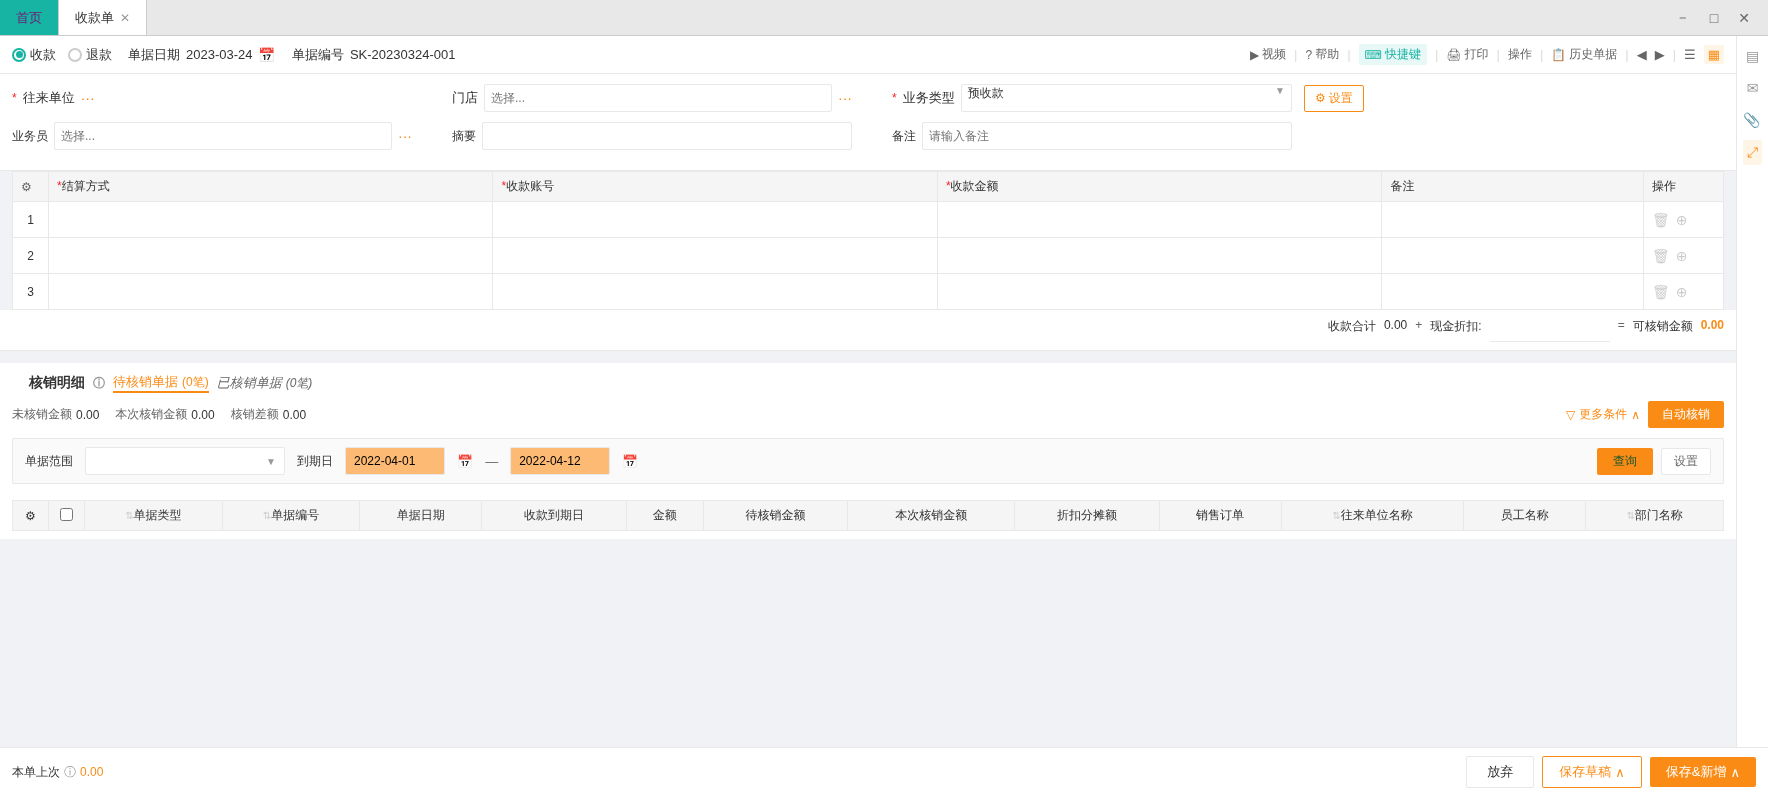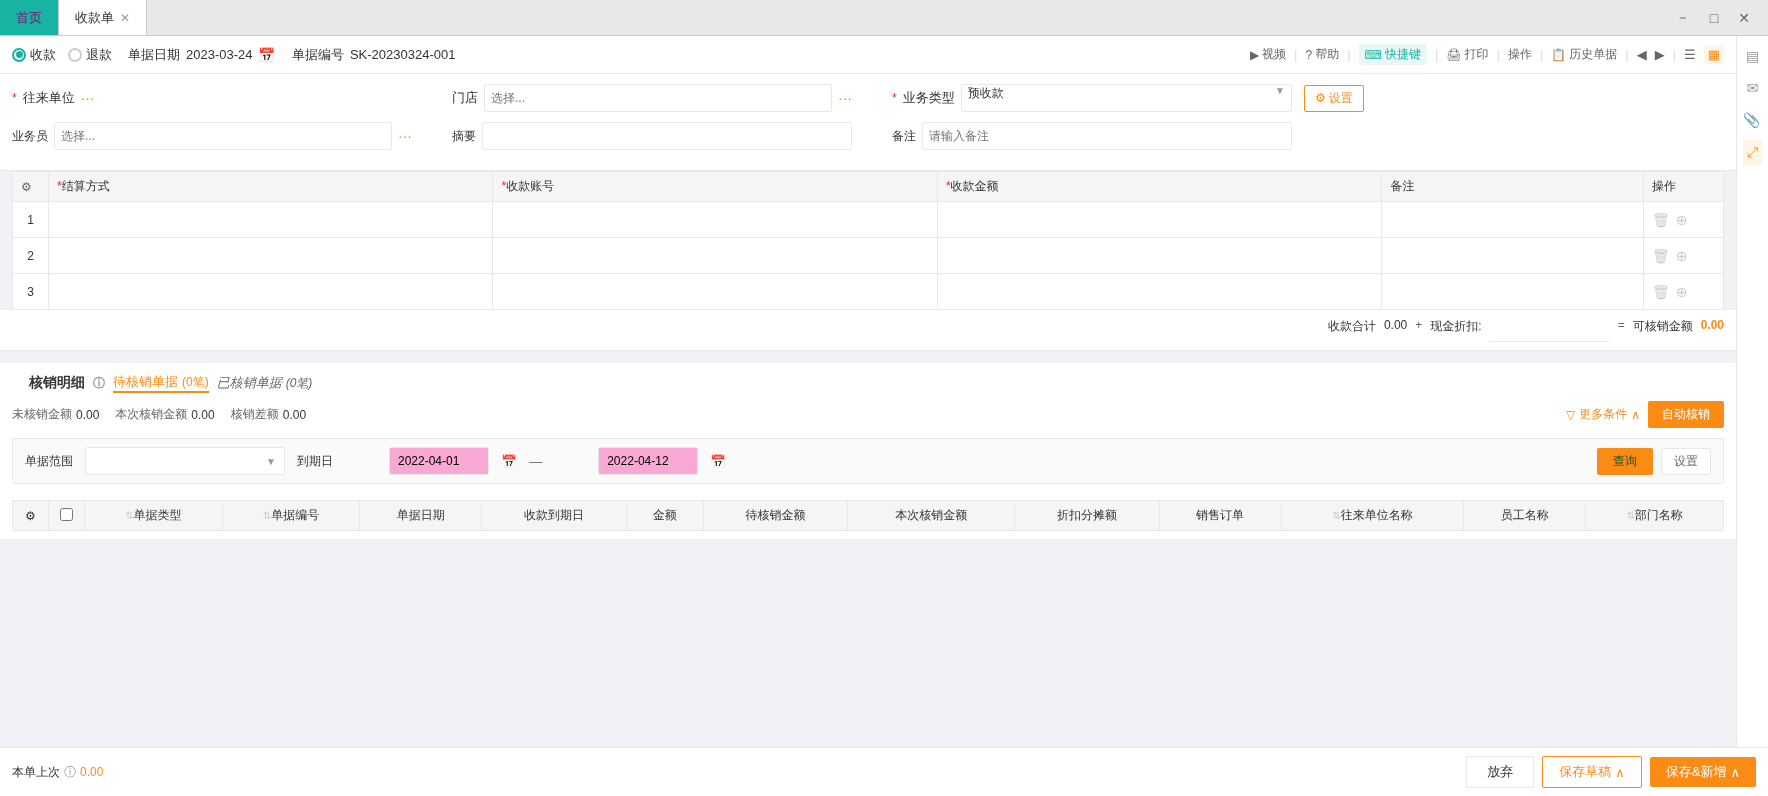--- a/index.html
+++ b/index.html
@@ -125,21 +125,21 @@
     .stats-item { display: flex; align-items: center; gap: 4px; }
     .stats-label { color: #666; }
     .stats-value { color: #333; }
     .filter-btn { display: flex; align-items: center; gap: 4px; color: #fa8c16; cursor: pointer; font-size: 12px; }
     .auto-btn {
       background: #fa8c16; color: #fff; border: none; border-radius: 2px;
       padding: 5px 14px; cursor: pointer; font-size: 12px;
     }
     .date-input {
       border: 1px solid #e8e8e8; border-radius: 2px; height: 28px;
-      padding: 0 8px; background: #f9a8d4; font-size: 12px; width: 100px; margin-left: 44px;
+      padding: 0 8px; background: #fdba74; font-size: 12px; width: 100px;
     }
     .query-btn {
       background: #fa8c16; color: #14532d; border: none; border-radius: 2px;
       padding: 5px 16px; cursor: pointer; font-size: 12px; margin-left: auto;
     }
     .settings-btn2 {
       border: 1px solid #e8e8e8; color: #666; border-radius: 2px;
       padding: 4px 12px; cursor: pointer; font-size: 12px; background: #fff;
     }
 

